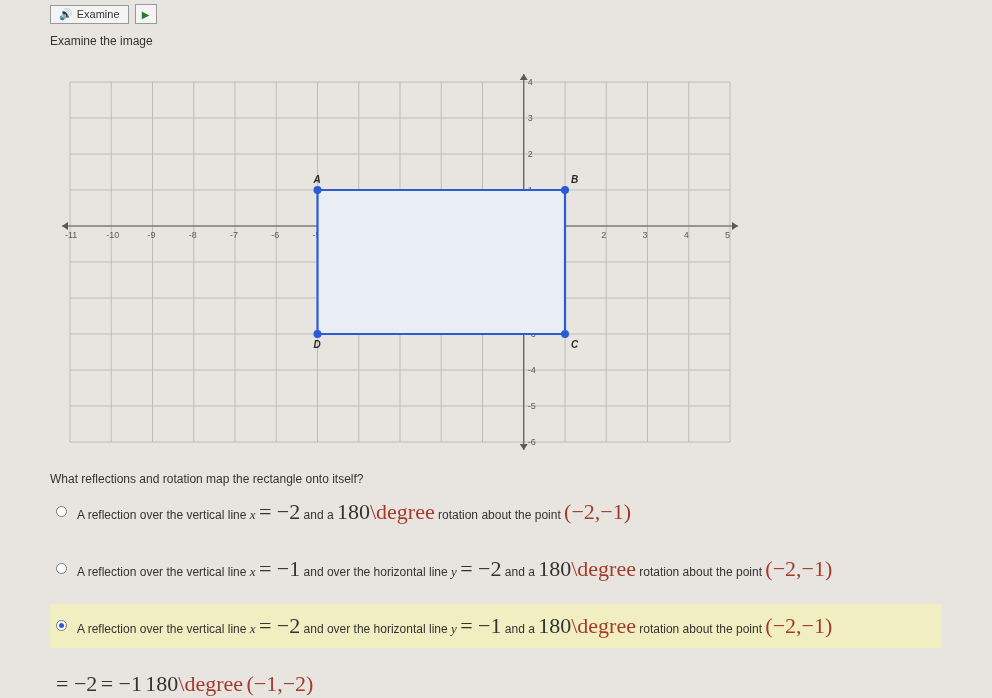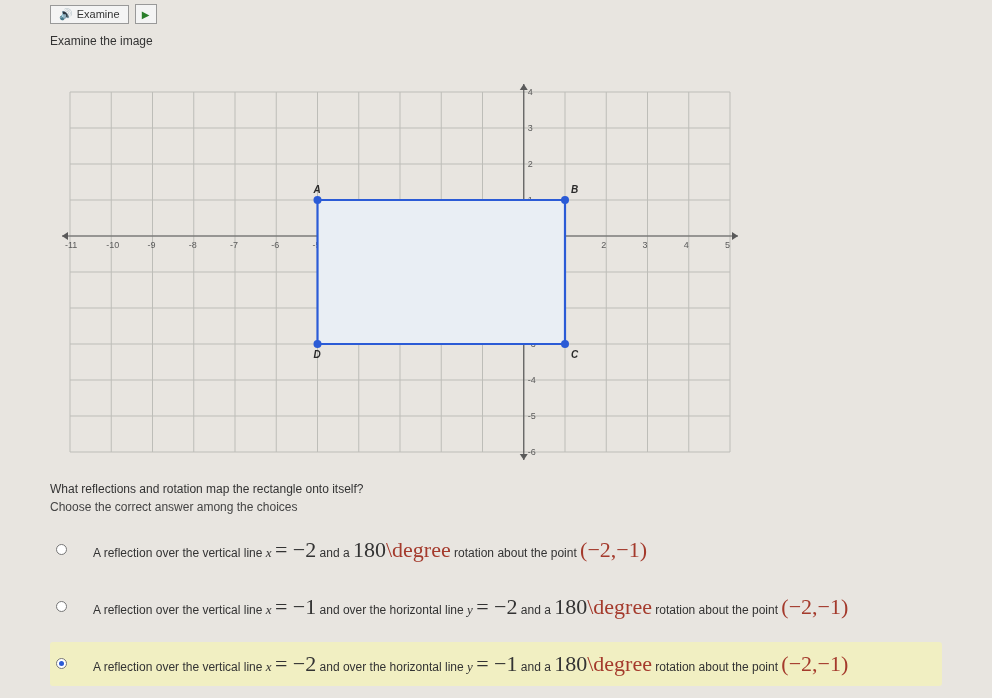--- a/index.html
+++ b/index.html
@@ -34,39 +34,39 @@
     width: 22px;
     height: 20px;
     display: inline-flex;
     align-items: center;
     justify-content: center;
     cursor: pointer;
     font-size: 10px;
     color: #2a7e2a;
   }
   .content { padding: 6px 50px 20px 50px; }
-  .prompt1 { font-size: 12px; margin-bottom: 24px; }
+  .prompt1 { font-size: 12px; margin-bottom: 14px; }
 
   .graph-wrap { margin: 10px 0 10px 0; }
   svg.graph { display: block; }
   .grid-line { stroke: #bdbdb8; stroke-width: 1; }
   .axis-line { stroke: #5a5a5a; stroke-width: 1.2; }
   .tick-label { font-size: 9px; fill: #5a5a5a; font-family: Arial; }
   .pt-label { font-size: 10px; font-style: italic; font-weight: bold; fill: #2a2a2a; }
   .rect-fill { fill: #e9eef4; stroke: #2b5bd6; stroke-width: 2.2; }
   .vertex { fill: #2b5bd6; }
 
   .q-text { font-size: 12px; margin: 10px 0 4px 0; }
   .instr { font-size: 12px; margin: 2px 0 14px 0; color: #444; }
 
   .choices { display: flex; flex-direction: column; gap: 14px; }
   .choice {
     display: flex;
     align-items: center;
-    gap: 26px;
+    gap: 10px;
     padding: 4px 6px;
     border-radius: 3px;
     cursor: pointer;
   }
   .choice.selected { background: #f1efc2; }
   .radio {
     width: 11px; height: 11px;
     border: 1px solid #777; border-radius: 50%;
     background: #fff; flex-shrink: 0;
     position: relative;
@@ -166,21 +166,20 @@
         <circle cx="515" cy="128" r="4" class="vertex"></circle>
         <text x="521" y="121" class="pt-label">B</text>
         <circle cx="515" cy="272" r="4" class="vertex"></circle>
         <text x="521" y="286" class="pt-label">C</text>
         <circle cx="267.5" cy="272" r="4" class="vertex"></circle>
         <text x="263.5" y="286" class="pt-label">D</text>
       </svg>
   </div>
 
   <div class="q-text">What reflections and rotation map the rectangle onto itself?</div>
-  <div class="instr">Choose the correct answer among the choices</div>
 
   <div class="choices" id="choice-list">
       <div class="choice">
         <span class="radio"></span>
         <span class="choice-text"><span>A reflection over the vertical line </span><span class="math-sm">x</span> <span class="math-lg">= −2</span> <span>and a </span><span class="math-lg">180</span><span class="deg">\degree</span> <span>rotation about the point </span><span class="pt">(−2,−1)</span></span>
       </div>
       <div class="choice">
         <span class="radio"></span>
         <span class="choice-text"><span>A reflection over the vertical line </span><span class="math-sm">x</span> <span class="math-lg">= −1</span> <span>and over the horizontal line </span><span class="math-sm">y</span> <span class="math-lg">= −2</span> <span>and a </span><span class="math-lg">180</span><span class="deg">\degree</span> <span>rotation about the point </span><span class="pt">(−2,−1)</span></span>
       </div>

